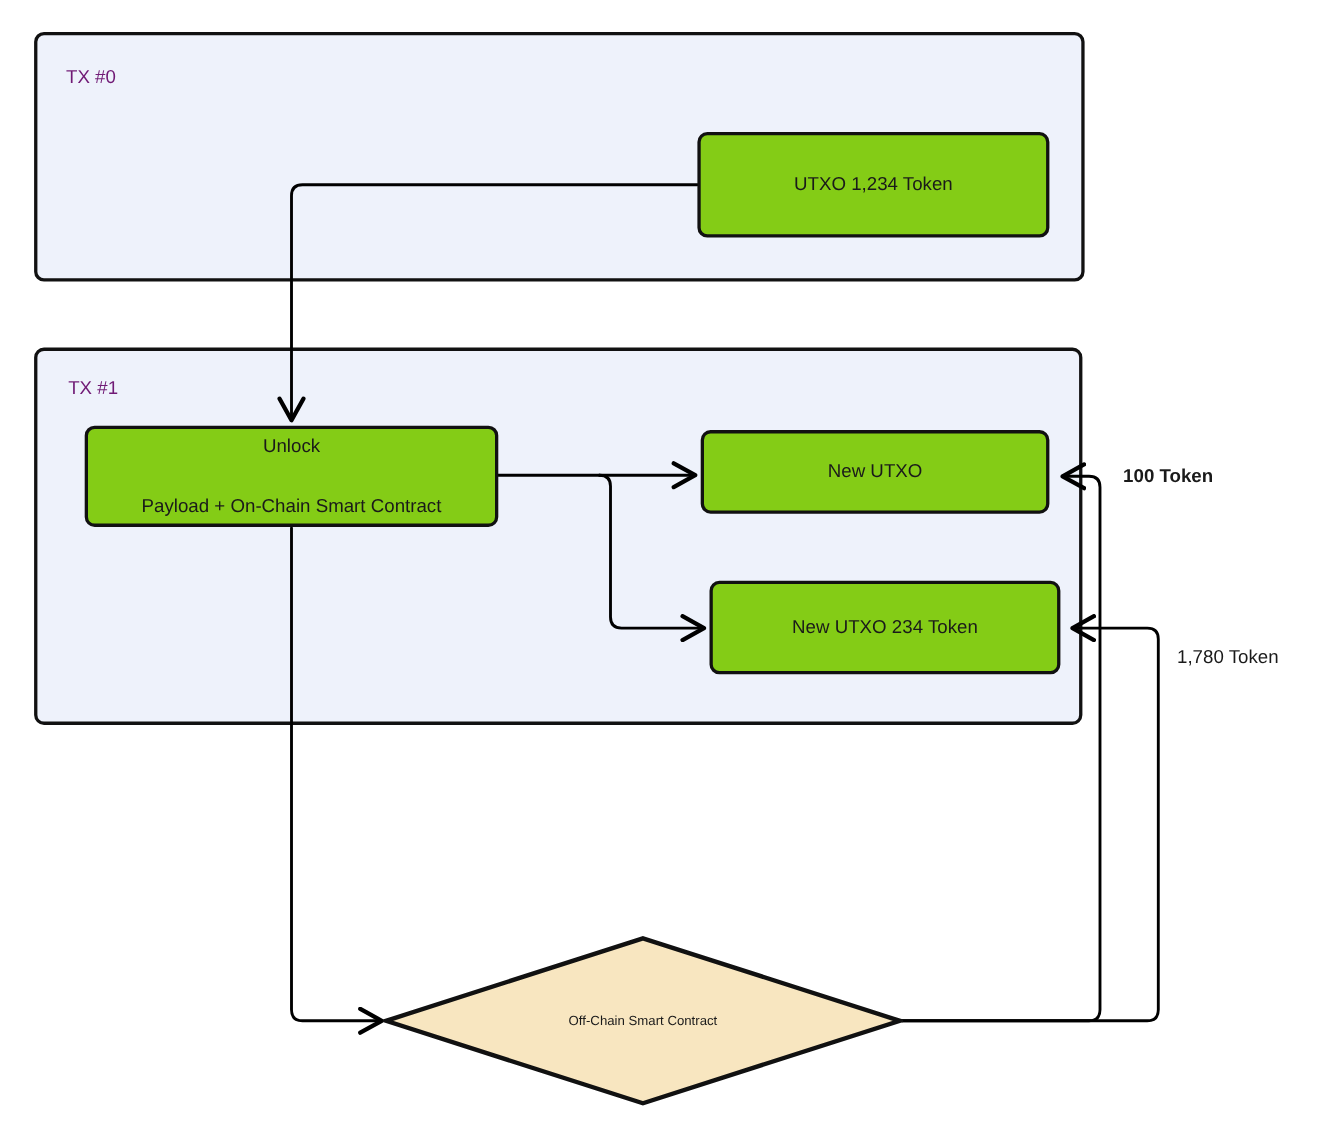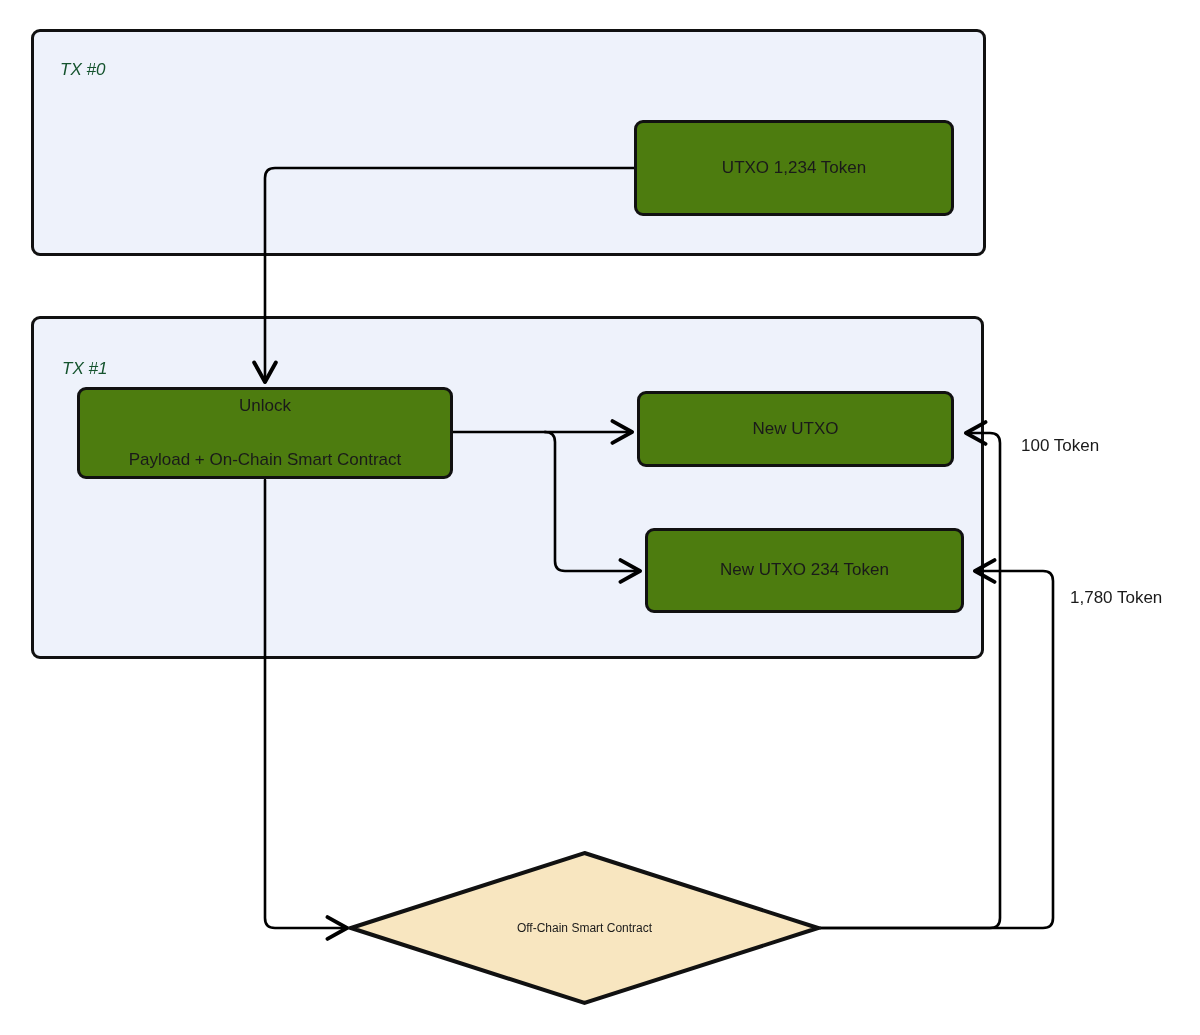--- a/index.html
+++ b/index.html
@@ -42,26 +42,25 @@
   }
   .tx-container {
     background: #eef2fb;
     border: 3px solid #111111;
     border-radius: 9px;
     display: block;
   }
   .tx-label {
     position: absolute;
     font-size: 17px;
-    color: #14532d;
+    color: #701a75;
     white-space: nowrap;
-    font-style: italic;
   }
   .box {
-    background: #4d7c0f;
+    background: #84cc16;
     border: 3px solid #111111;
     border-radius: 9px;
     font-size: 17px;
     color: #1a1a1a;
     padding: 4px 8px;
   }
   .box .line2 { display: block; }
   .edge-label {
     position: absolute;
     font-size: 17px;
@@ -87,21 +86,21 @@
 </style>
 </head>
 <body>
 
 <div id="canvas">
 
   <div class="node tx-container" style="left:31px; top:29px; width:955px; height:227px;"></div>
   <div class="tx-label" style="left:60px; top:60px;">TX #0</div>
 
   <div class="node tx-container" style="left:31px; top:316px; width:953px; height:343px;"></div>
-  <div class="tx-label" style="left:62px; top:343px;margin-top:16px;">TX #1</div>
+  <div class="tx-label" style="left:62px; top:343px;">TX #1</div>
 
   <svg class="diagram-svg" viewBox="0 0 1200 1035" xmlns="http://www.w3.org/2000/svg">
     <defs>
       <marker id="arrow" viewBox="0 0 12 12" refX="10" refY="6" markerWidth="10" markerHeight="10" orient="auto-start-reverse">
         <path d="M 1 1 L 10 6 L 1 11" fill="none" stroke="#000000" stroke-width="1.8" stroke-linecap="round" stroke-linejoin="round"></path>
       </marker>
     </defs>
 
     <g fill="none" stroke="#000000" stroke-width="2.6" stroke-linecap="round" stroke-linejoin="round">
 
@@ -138,17 +137,17 @@
   </div>
 
   <div class="node box" style="left:637px; top:391px; width:317px; height:76px;">
     <span>New UTXO</span>
   </div>
 
   <div class="node box" style="left:645px; top:528px; width:319px; height:85px;justify-content:center;">
     <span>New UTXO 234 Token</span>
   </div>
 
-  <div class="edge-label" style="left:1021px; top:436px;">100 Token</div>
+  <div class="edge-label" style="left:1021px; top:423px;font-weight:bold;">100 Token</div>
 
   <div class="edge-label" style="left:1070px; top:588px;">1,780 Token</div>
 
 </div>
 
 </body></html>

